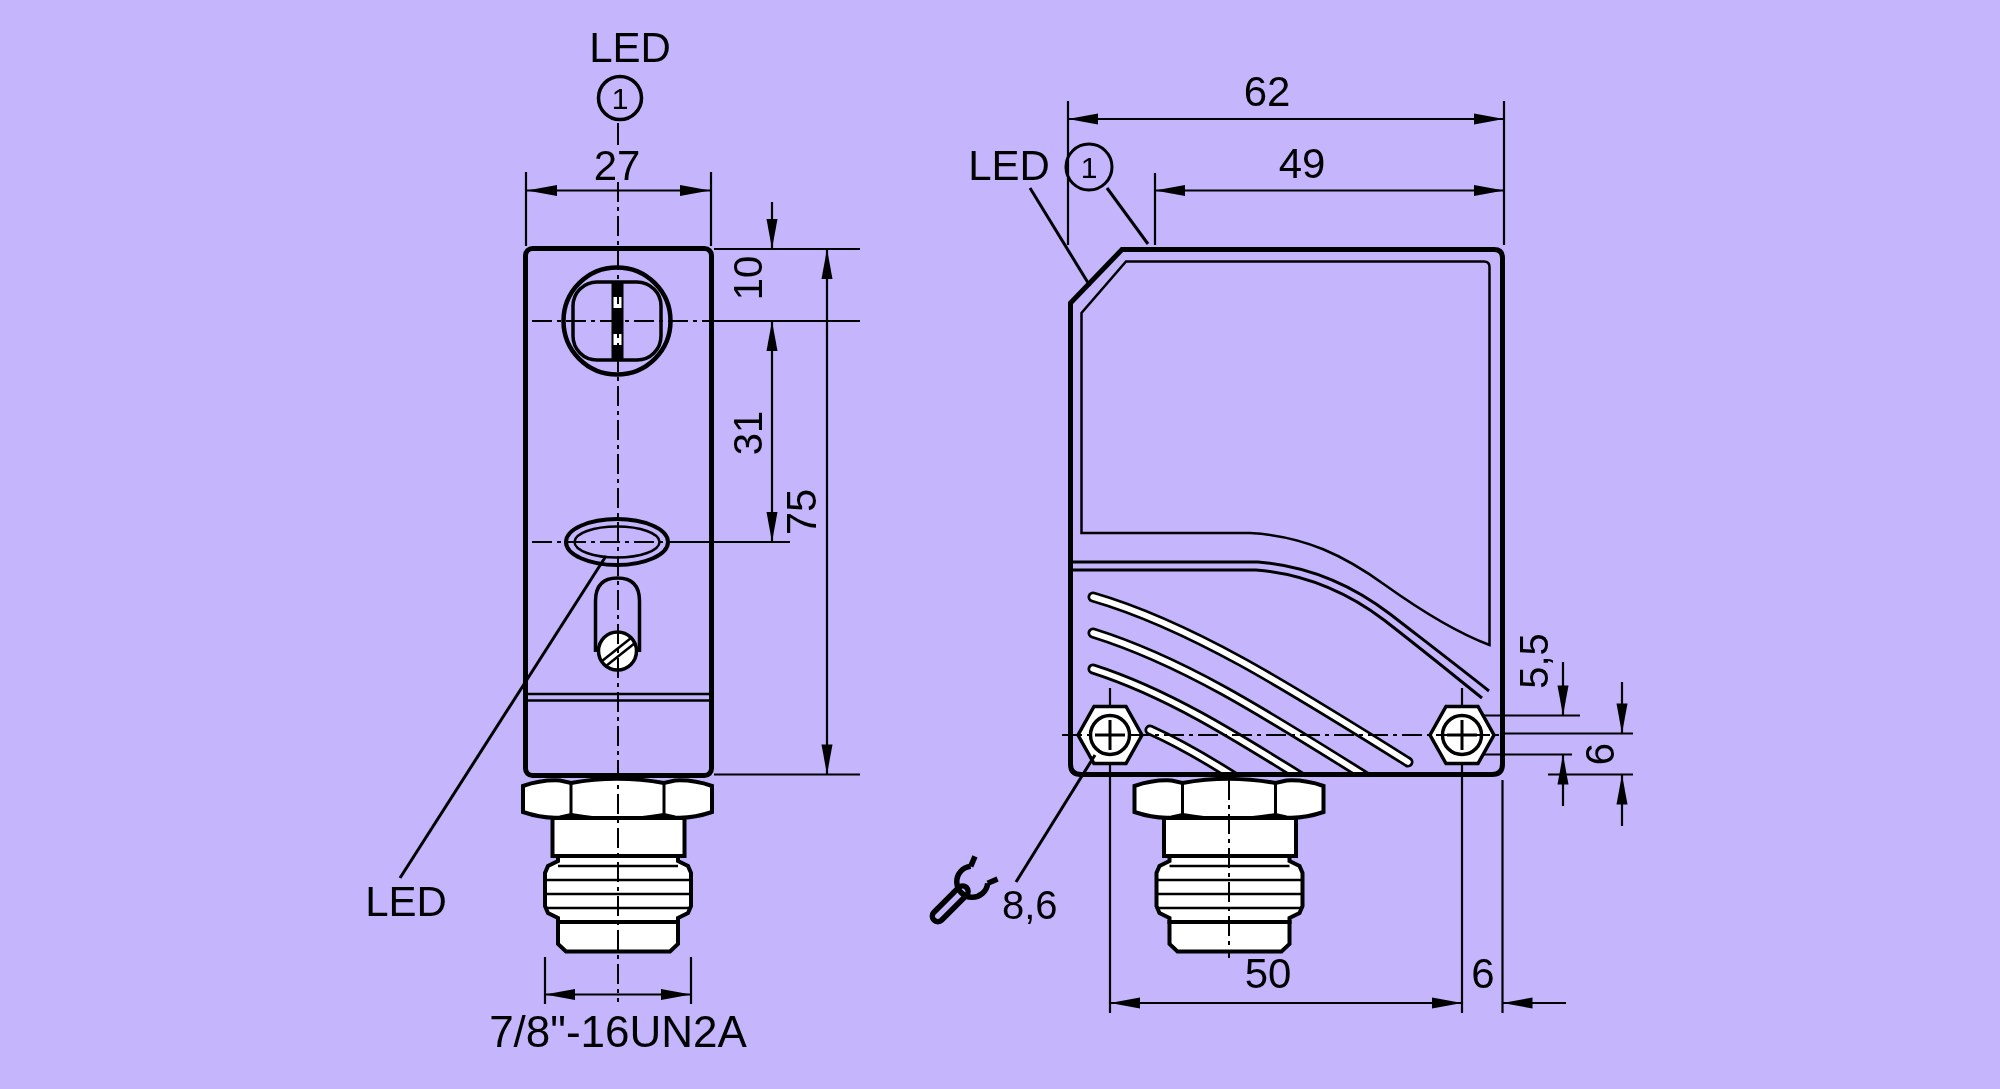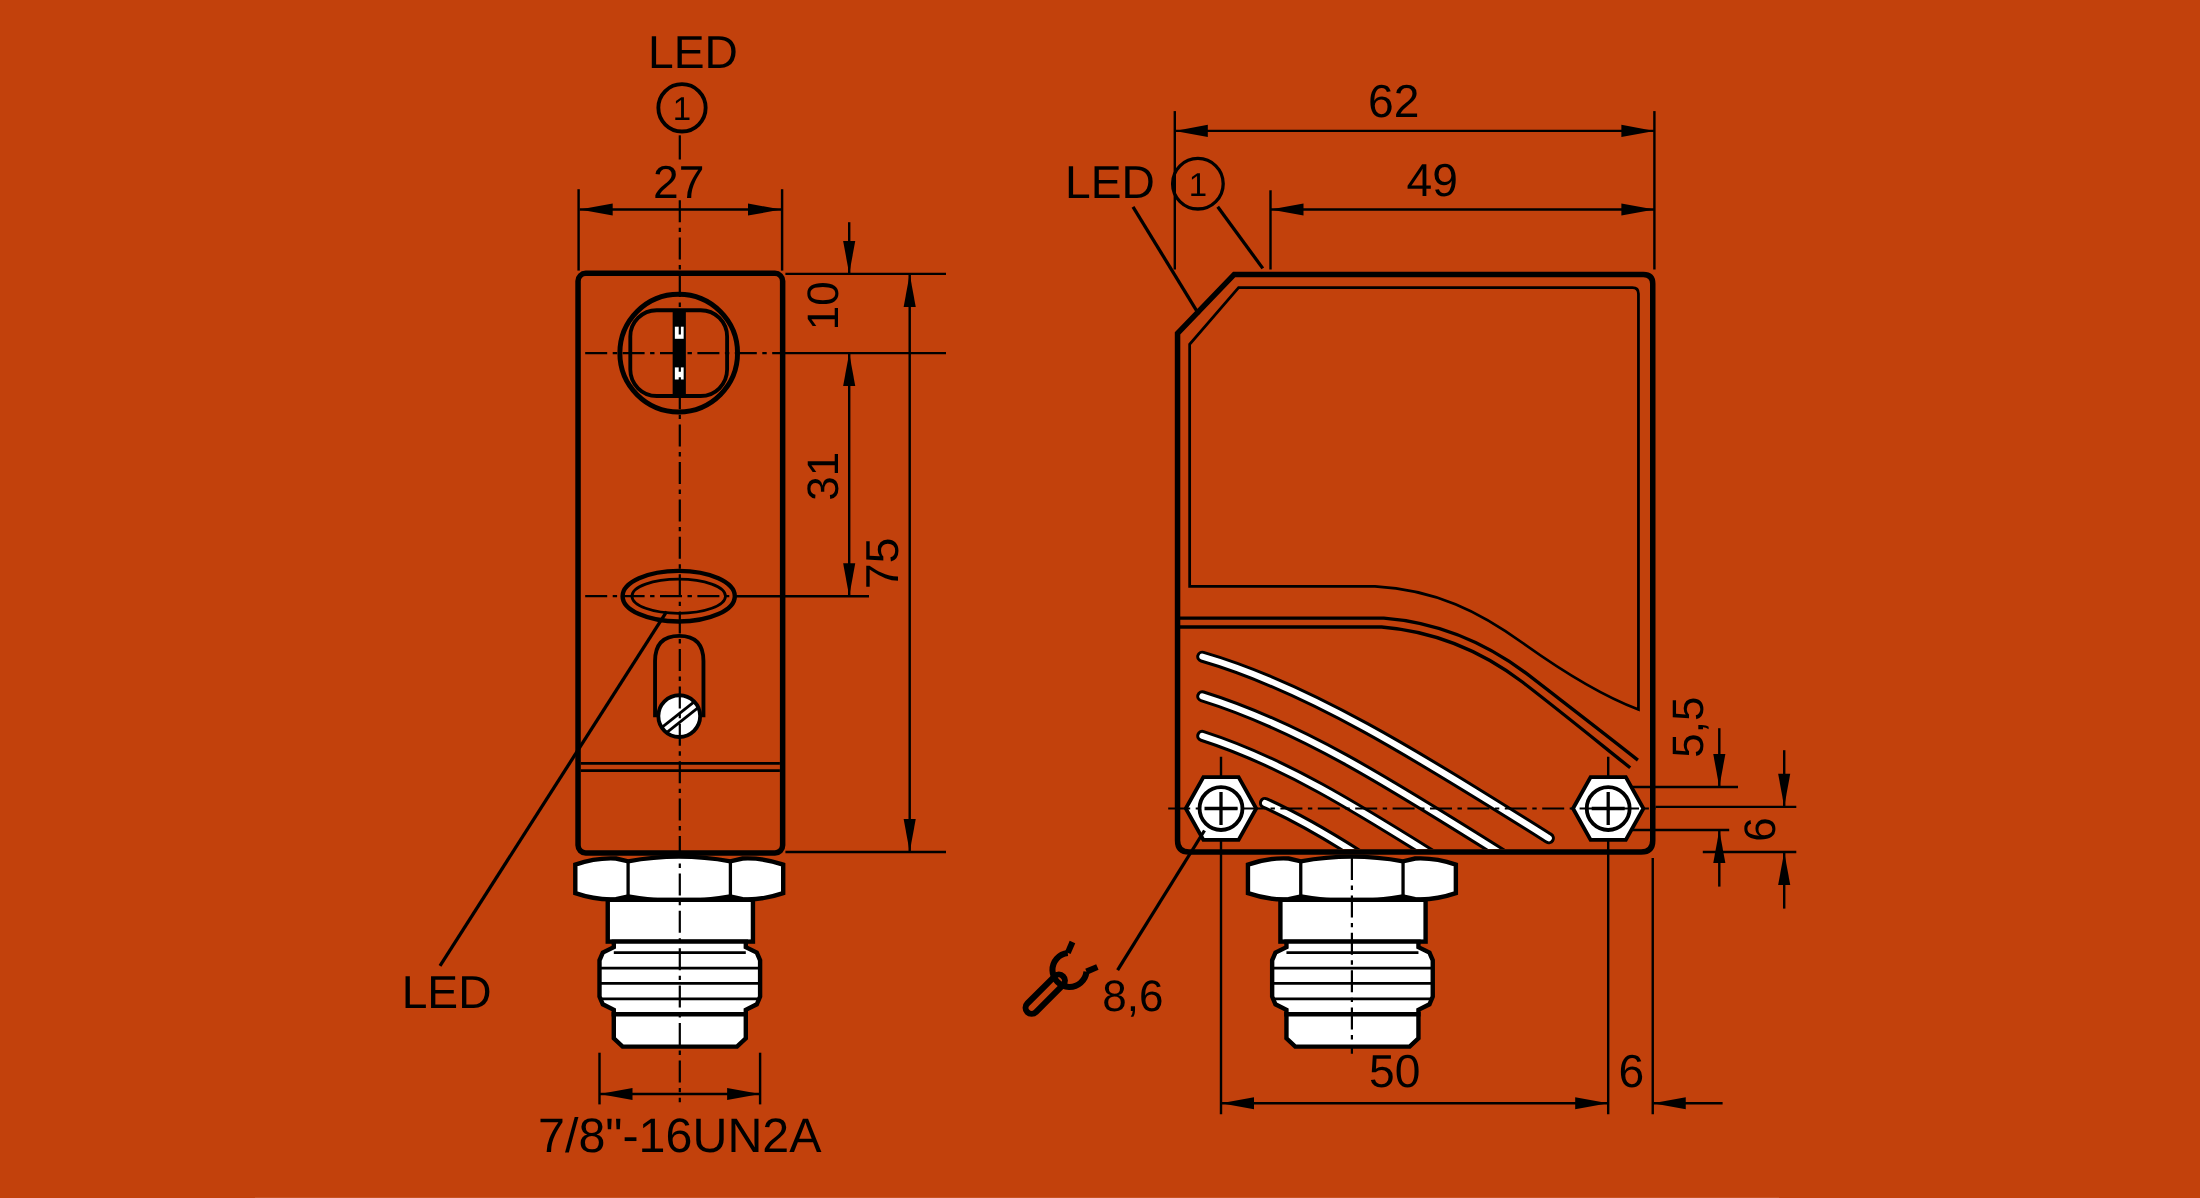--- a/index.html
+++ b/index.html
@@ -1,16 +1,16 @@
 <!DOCTYPE html>
 <html><head>
 <meta charset="utf-8">
 <style>
   html,body{margin:0;padding:0;background:#ffffff;}
-  .page{width:2000px;height:1089px;background:#c2410c;position:relative;overflow:hidden;}
+  .page{width:2000px;height:1089px;background:#c4b5fd;position:relative;overflow:hidden;}
   svg{display:block;}
   text{font-family:"Liberation Sans","DejaVu Sans",sans-serif;fill:#000;}
   .dim{font-size:42px;}
   .dimr{font-size:40px;}
   .idx{font-size:30px;}
   .thread{font-size:44px;}
 </style>
 </head>
 <body>
 

